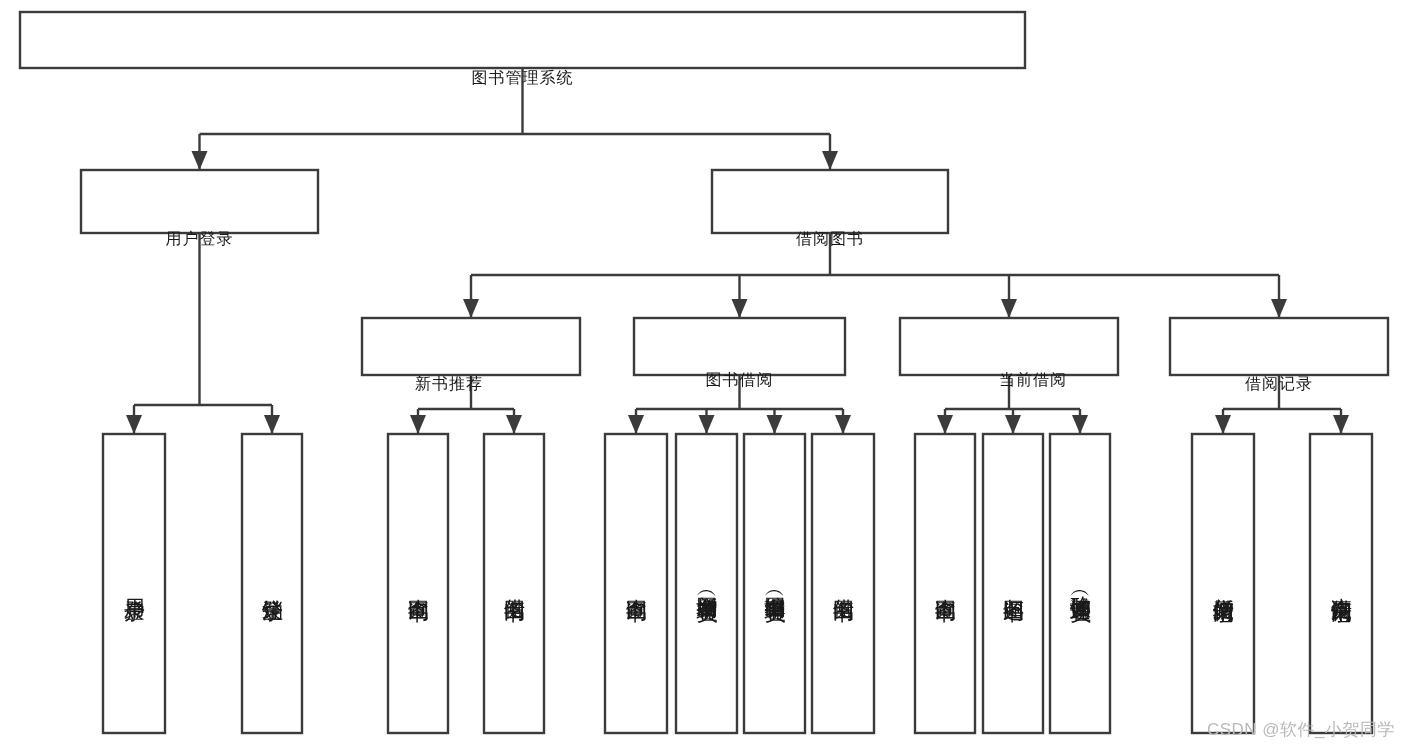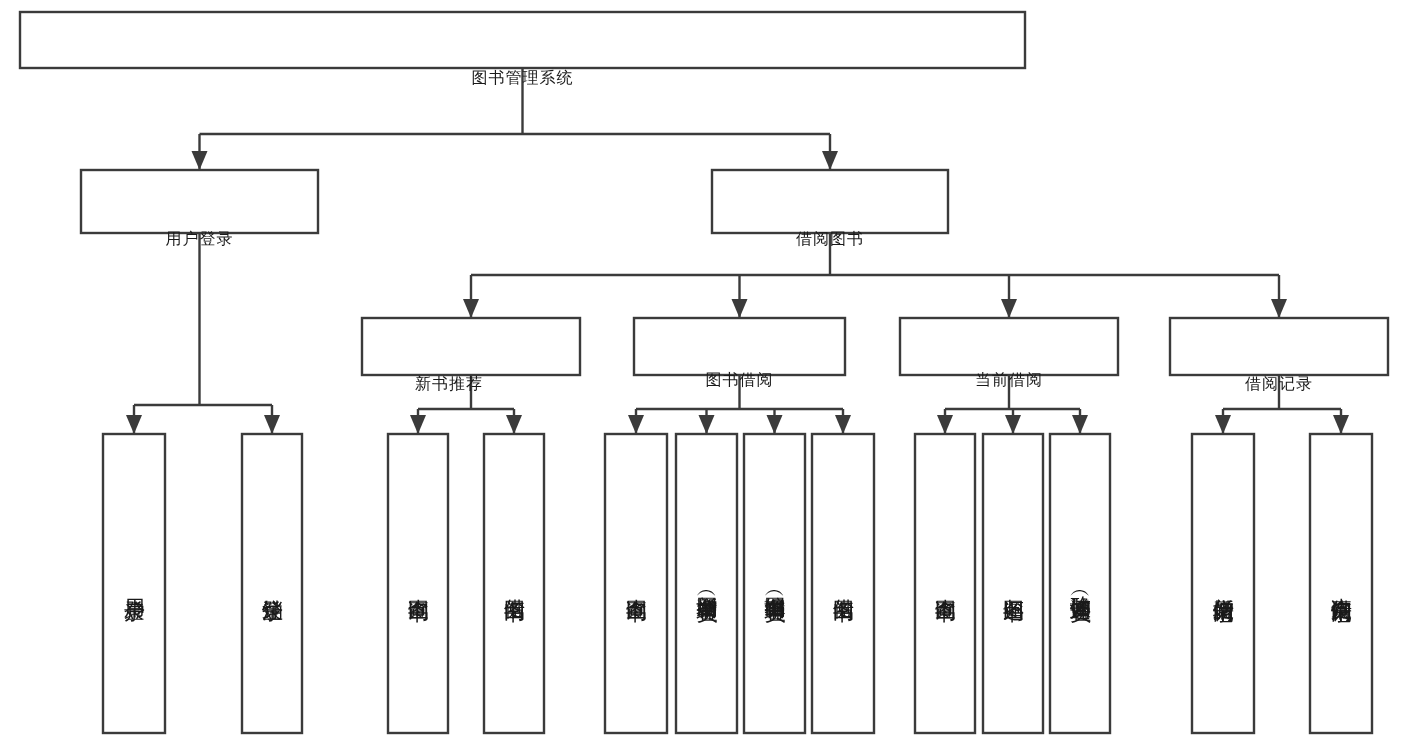--- a/index.html
+++ b/index.html
@@ -158,29 +158,30 @@
         <rect x="1192" y="434" width="62" height="299" class="node-rect"></rect>
         <rect x="1310" y="434" width="62" height="299" class="node-rect"></rect>
       </g>
   </svg>
   <div id="labels-layer">
       <div class="hlabel-wrap" style="left: 20px; top: 12px; width: 1005px; height: 56px;">图书管理系统</div>
       <div class="hlabel-wrap" style="left: 81px; top: 170px; width: 237px; height: 63px;">用户登录</div>
       <div class="hlabel-wrap" style="left: 712px; top: 170px; width: 236px; height: 63px;">借阅图书</div>
       <div class="hlabel-wrap" style="left: 362px; top: 318px; width: 174px; height: 57px;">新书推荐</div>
       <div class="hlabel-wrap" style="left: 634px; top: 318px; width: 211px; height: 49px;">图书借阅</div>
-      <div class="hlabel-wrap" style="left: 900px; top: 318px; width: 218px; height: 48px;">当前借阅</div>
+      <div class="hlabel-wrap" style="left: 924px; top: 318px; width: 218px; height: 48px;">当前借阅</div>
       <div class="hlabel-wrap" style="left: 1170px; top: 318px; width: 218px; height: 57px;">借阅记录</div>
       <div class="vlabel-wrap" style="left: 103px; top: 434px; width: 62px; height: 299px;">用户登录</div>
       <div class="vlabel-wrap" style="left: 242px; top: 434px; width: 60px; height: 299px;">注销登录</div>
       <div class="vlabel-wrap" style="left: 388px; top: 434px; width: 60px; height: 299px;">查询图书</div>
       <div class="vlabel-wrap" style="left: 484px; top: 434px; width: 60px; height: 299px;">借阅图书</div>
       <div class="vlabel-wrap" style="left: 605px; top: 434px; width: 62px; height: 299px;">查询图书</div>
       <div class="vlabel-wrap" style="left: 676px; top: 434px; width: 61px; height: 299px;">新增图书（管理员）</div>
       <div class="vlabel-wrap" style="left: 744px; top: 434px; width: 61px; height: 299px;">编辑图书（管理员）</div>
       <div class="vlabel-wrap" style="left: 812px; top: 434px; width: 62px; height: 299px;">借阅图书</div>
       <div class="vlabel-wrap" style="left: 915px; top: 434px; width: 60px; height: 299px;">查询图书</div>
       <div class="vlabel-wrap" style="left: 983px; top: 434px; width: 60px; height: 299px;">归还图书</div>
       <div class="vlabel-wrap" style="left: 1050px; top: 434px; width: 60px; height: 299px;">确认归还（管理员）</div>
       <div class="vlabel-wrap" style="left: 1192px; top: 434px; width: 62px; height: 299px;">新增借阅记录</div>
       <div class="vlabel-wrap" style="left: 1310px; top: 434px; width: 62px; height: 299px;">查询借阅记录</div>
     </div>
+  <div id="watermark">CSDN @软件_小贺同学</div>
 </div>
 
 </body></html>

